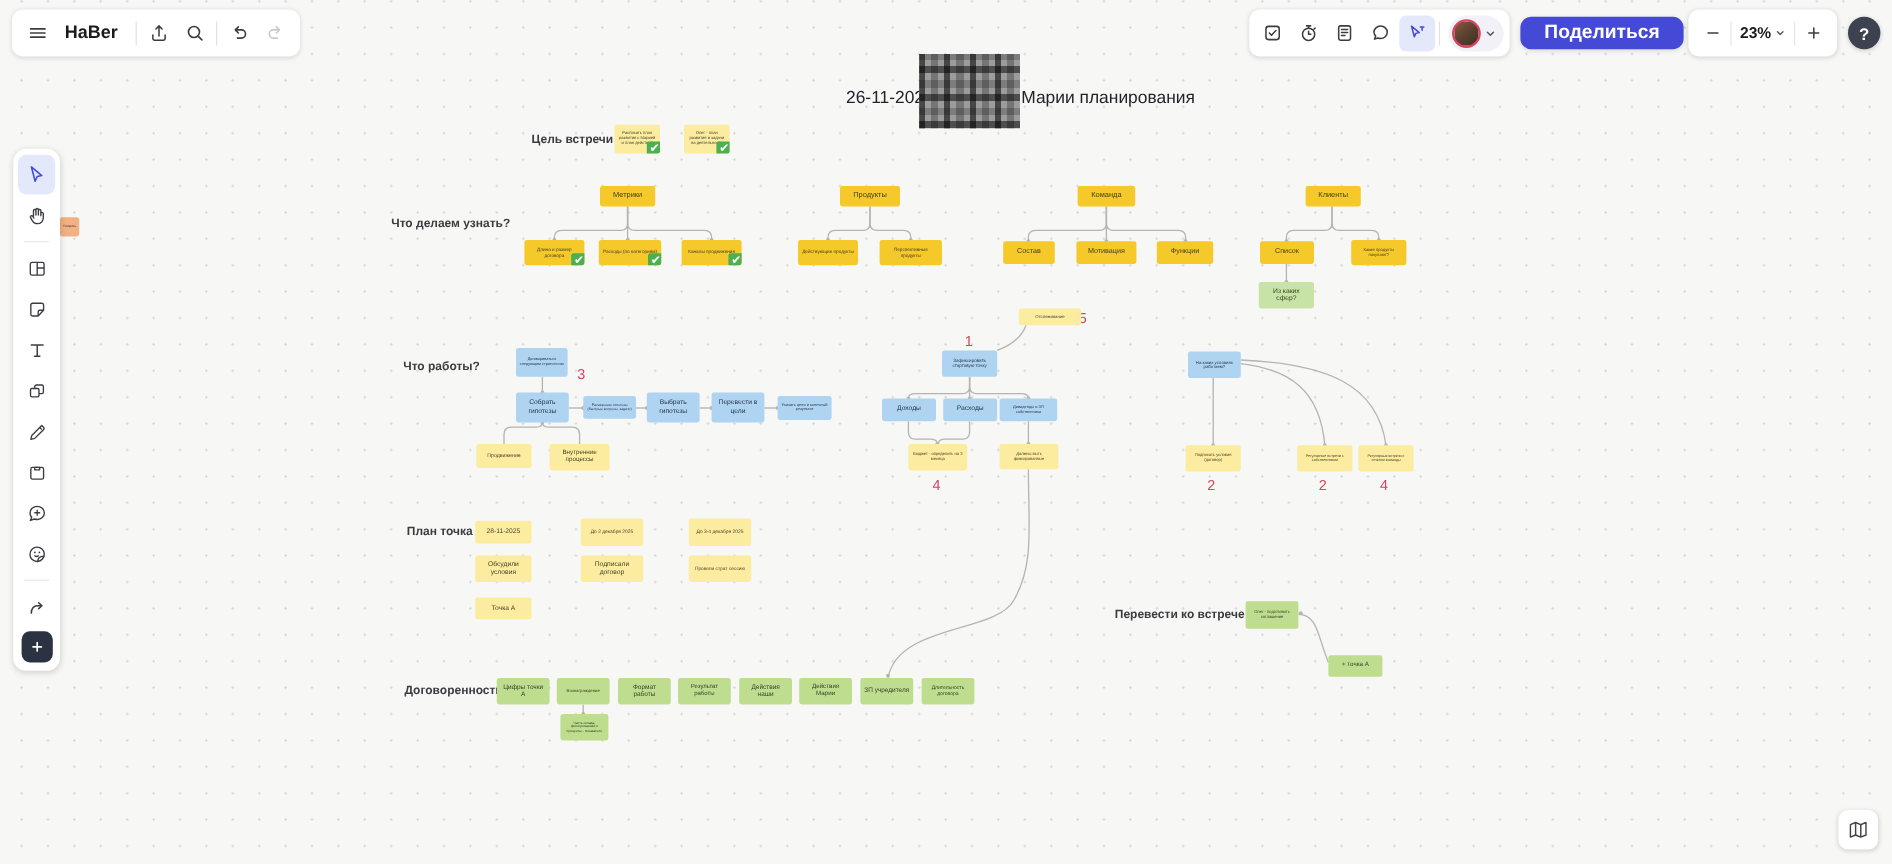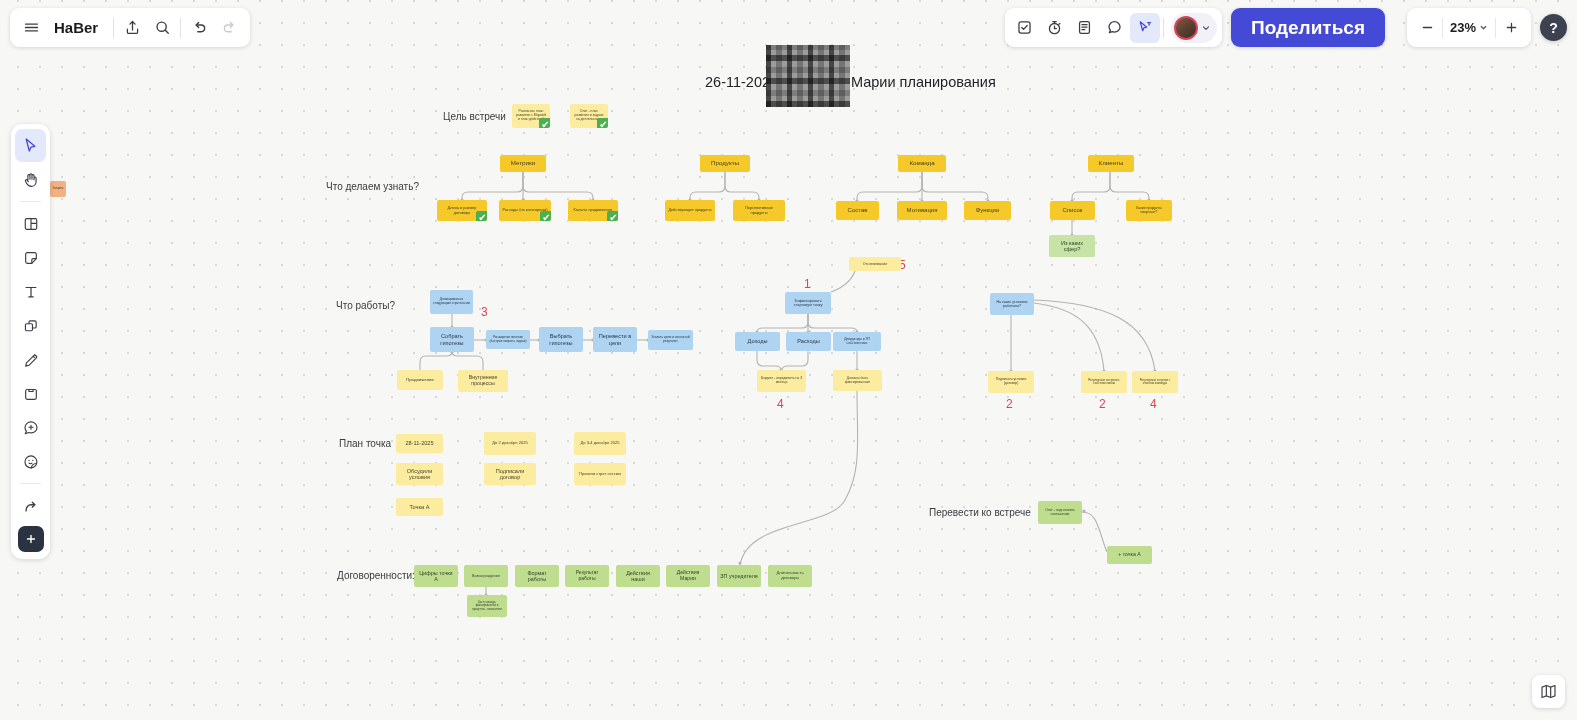--- a/index.html
+++ b/index.html
@@ -56,26 +56,26 @@
     margin-left: 4px; cursor: pointer;
   }
   .avatar {
     width: 24px; height: 24px; border-radius: 50%;
     background: linear-gradient(140deg,#8b5a3c 0%,#5d4332 45%,#3d2d22 100%);
     border: 2px solid #d6455f;
   }
   .share-btn {
     background: #4game; }
   .share-btn {
-    background: #4449d6; color: #fff; font-size: 19px; font-weight: 700;
-    border: none; border-radius: 9px; height: 39px; padding: 0 20px;
+    background: #4449d6; color: #fff; font-size: 16px; font-weight: 700;
+    border: none; border-radius: 9px; height: 27px; padding: 0 20px;
     margin-left: 9px; cursor: pointer; white-space: nowrap;
     box-shadow: 0 1px 4px rgba(0,0,0,.14);
   }
-  .zoom-group { margin-left: 22px; }
+  .zoom-group { margin-left: 4px; }
   .zoom-val {
     font-size: 13px; font-weight: 700; color: #1b1b1f;
     padding: 0 4px; display: flex; align-items: center; gap: 3px;
     cursor: pointer; min-width: 52px; justify-content: center;
   }
   .zoom-div { width: 1px; height: 20px; background: #e6e6e9; }
   .help-btn {
     width: 27px; height: 27px; border-radius: 50%;
     background: #3d4250; color: #fff; font-size: 14px; font-weight: 700;
     display: flex; align-items: center; justify-content: center;
@@ -124,21 +124,21 @@
   }
   .n-yellow  { background: #f6c92a; color: #46401f; }
   .n-sticky  { background: #fbeca0; color: #4a4427; }
   .n-blue    { background: #aed4f2; color: #26384c; }
   .n-green   { background: #bfdd8f; color: #374226; }
   .n-greenlt { background: #c7e3a5; color: #374226; }
   .n-orange  { background: #f2b183; color: #4a3420; }
 
   .sec-label {
     position: absolute; color: #3b3b40; white-space: nowrap;
-    font-size: 10px; cursor: default;
+    font-size: 10px; cursor: default; font-weight: bold;
   }
   .board-title {
     position: absolute; color: #23232a; white-space: nowrap;
     font-size: 14.5px; cursor: default;
   }
   .rednum {
     position: absolute; color: #d9435c; font-size: 12px;
     font-weight: 400; cursor: default;
   }
   .pixelblock {

